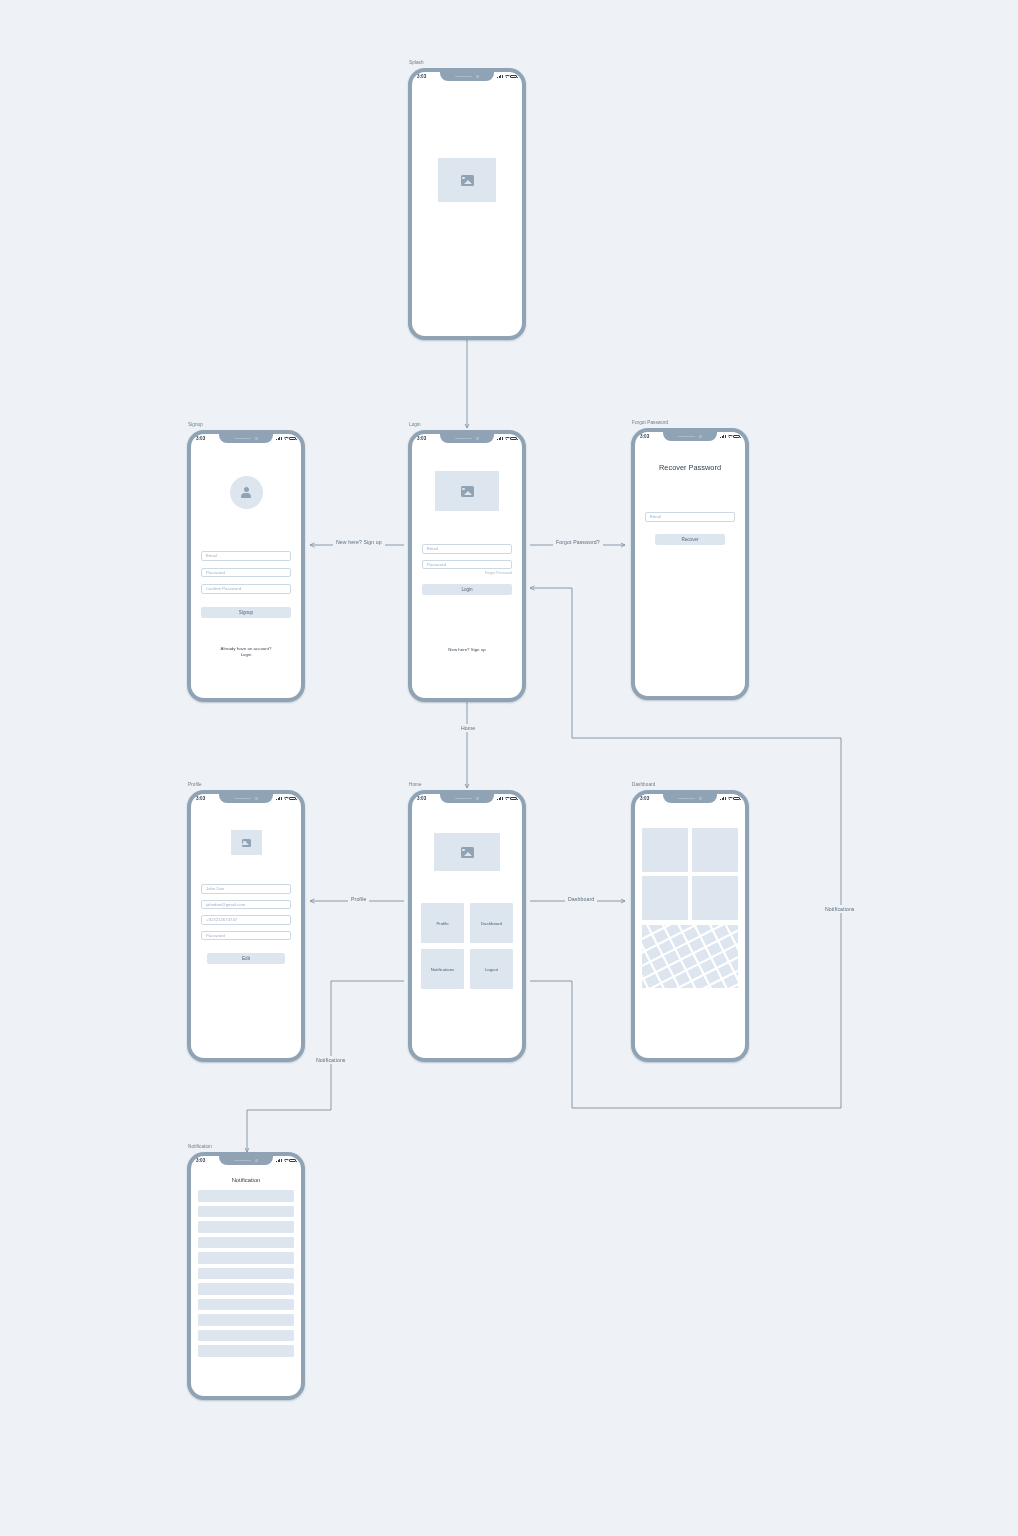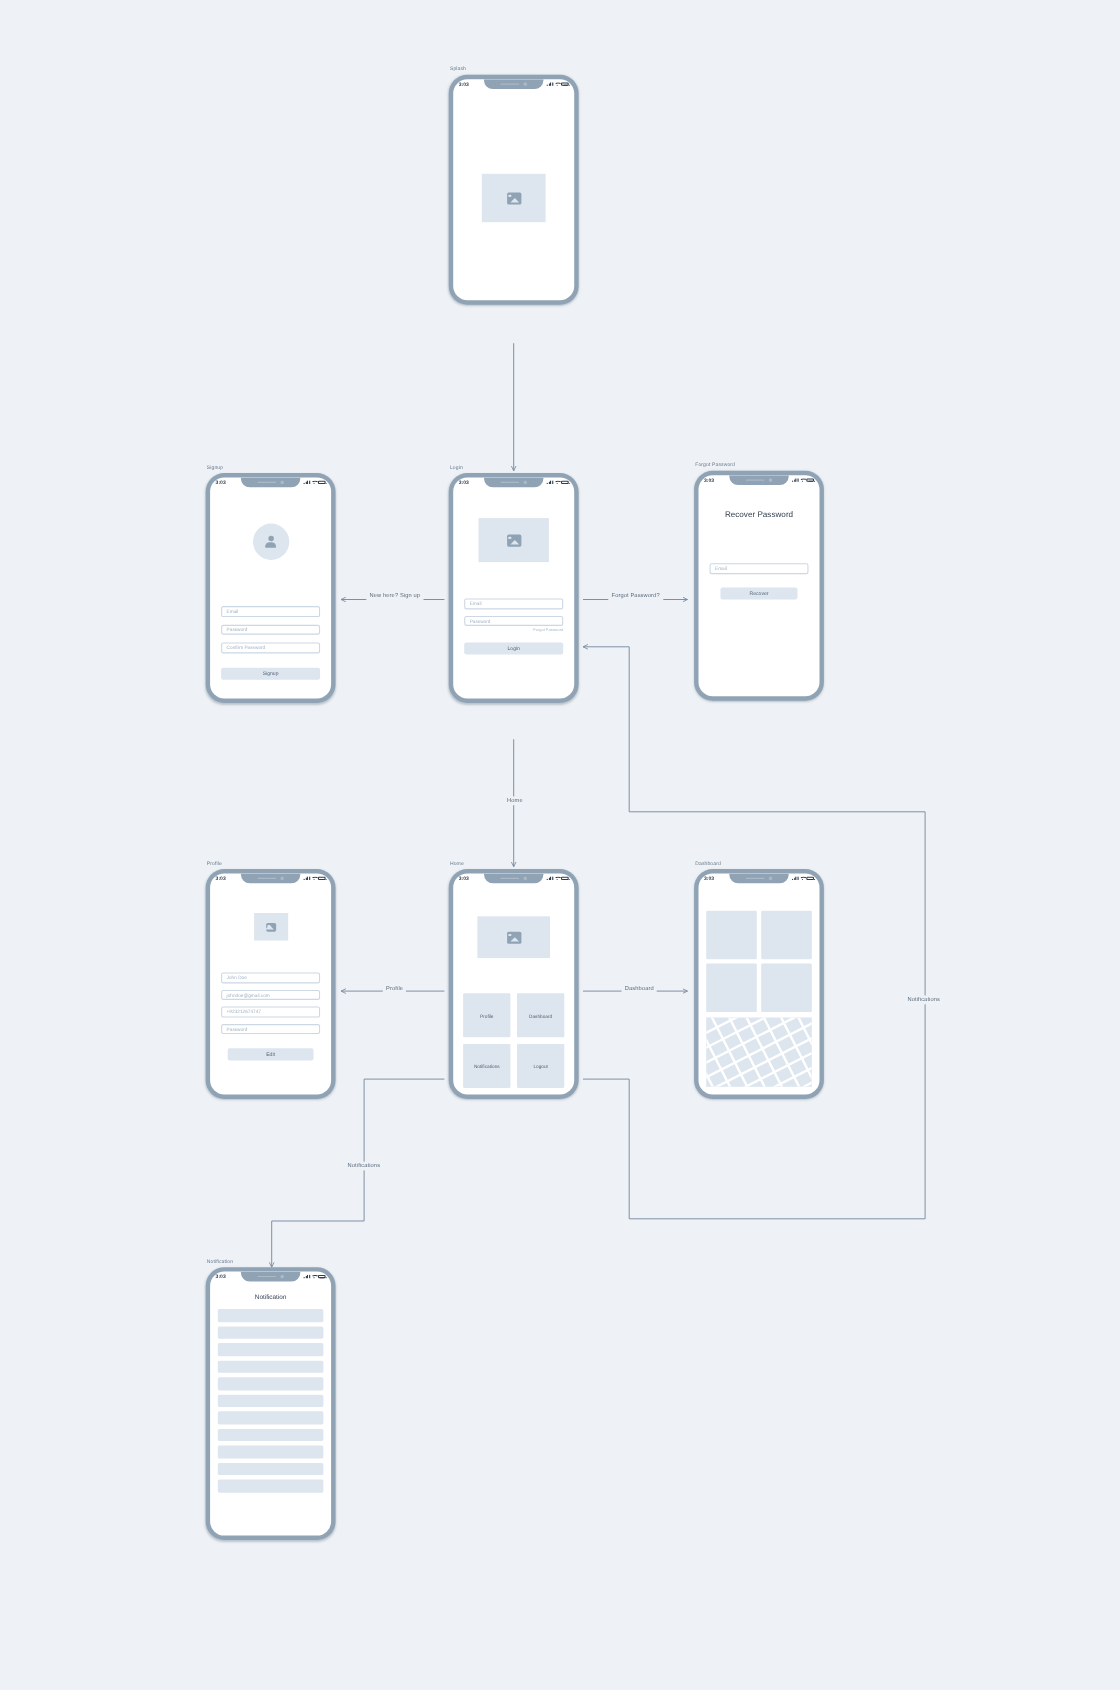--- a/index.html
+++ b/index.html
@@ -25,21 +25,21 @@
   }
 
   
   .screen { position: absolute; }
   .screen-caption {
     position: absolute; top: -8px; left: 1px;
     font-size: 4.6px; color: #6b7b8c; letter-spacing: .1px;
   }
   .phone {
     position: relative;
-    width: 118px; height: 209px;
+    width: 118px; height: 272px;
     background: #8fa3b5;
     border-radius: 17px;
     padding: 4px;
     box-shadow: 0 1px 2px rgba(90,110,130,.35);
   }
   .phone-inner {
     position: relative;
     width: 100%; height: 100%;
     background: #ffffff;
     border-radius: 13px;

